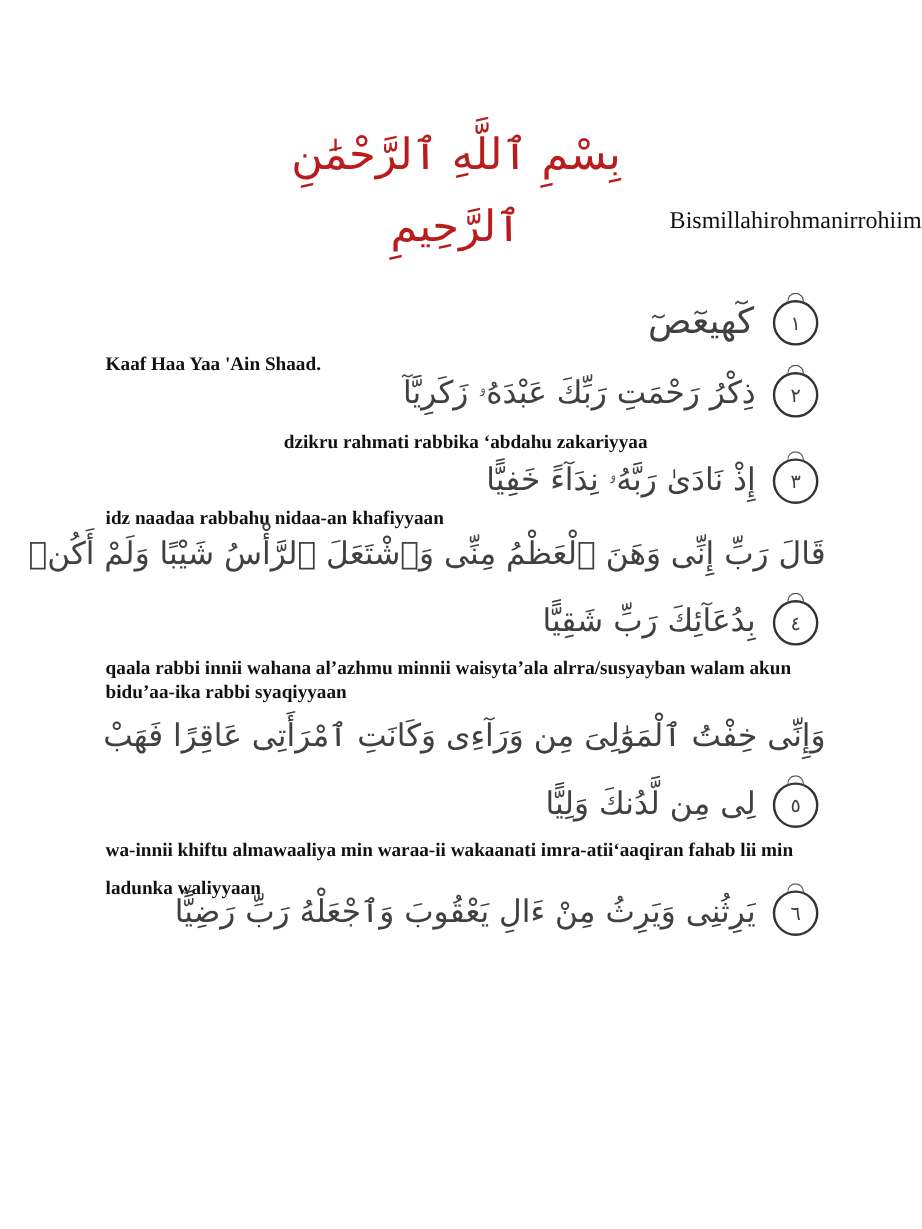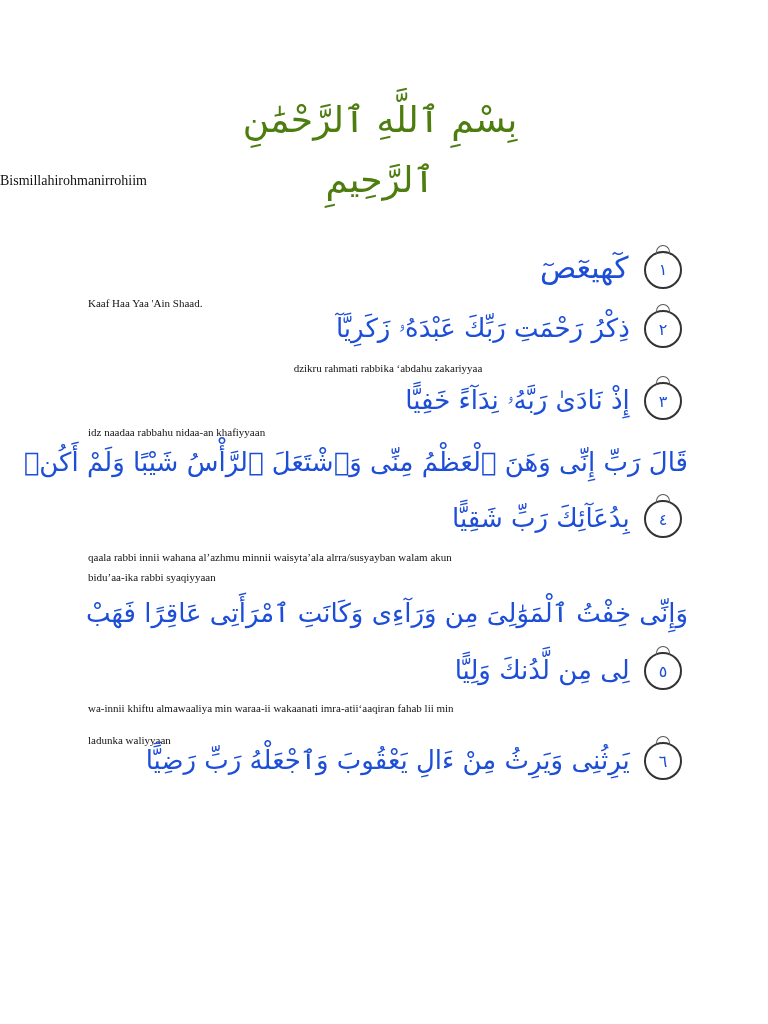--- a/index.html
+++ b/index.html
@@ -1,23 +1,23 @@
 <!DOCTYPE html>
 <html><head>
 <meta charset="utf-8">
 <style>
   html,body{margin:0;padding:0;background:#ffffff;}
   body{width:768px;height:1024px;position:relative;overflow:hidden;font-family:"Liberation Serif","DejaVu Serif",serif;color:#111;}
   .page{position:absolute;left:0;top:0;width:768px;height:1024px;}
-  .bismillah{position:absolute;left:200px;top:90px;width:360px;height:60px;text-align:center;font-family:"DejaVu Sans",sans-serif;font-size:36px;line-height:60px;direction:rtl;color:#4d7c0f;}
-  .bis-latin{position:absolute;left:0;width:768px;top:173px;text-align:left;font-size:14px;}
-  .arabic{position:absolute;right:80px;direction:rtl;font-family:"DejaVu Sans",sans-serif;color:#1d4ed8;white-space:nowrap;}
+  .bismillah{position:absolute;left:200px;top:100px;width:360px;height:60px;text-align:center;font-family:"DejaVu Sans",sans-serif;font-size:36px;line-height:60px;direction:rtl;color:#b91c1c;}
+  .bis-latin{position:absolute;left:0;width:768px;top:173px;text-align:right;font-size:20px;}
+  .arabic{position:absolute;right:80px;direction:rtl;font-family:"DejaVu Sans",sans-serif;color:#404040;white-space:nowrap;}
   .ayah-mark{display:inline-flex;align-items:center;justify-content:center;width:34px;height:34px;border:2px solid #333;border-radius:50%;font-size:16px;margin:0 6px;vertical-align:middle;position:relative;}
   .ayah-mark:before{content:"";position:absolute;top:-8px;left:10px;width:12px;height:8px;border:1.5px solid #555;border-bottom:none;border-radius:8px 8px 0 0;}
-  .latin{position:absolute;left:88px;font-size:11px;line-height:19px;width:600px;}
+  .latin{position:absolute;left:88px;font-size:16px;line-height:19px;width:600px;font-weight:bold;}
 </style>
 </head>
 <body>
 
 <div class="page">
 
   <div class="bismillah">بِسْمِ ٱللَّهِ ٱلرَّحْمَٰنِ ٱلرَّحِيمِ</div>
   <div class="bis-latin">Bismillahirohmanirrohiim</div>
 
   <div class="arabic" style="top:250px;font-size:30px;">

